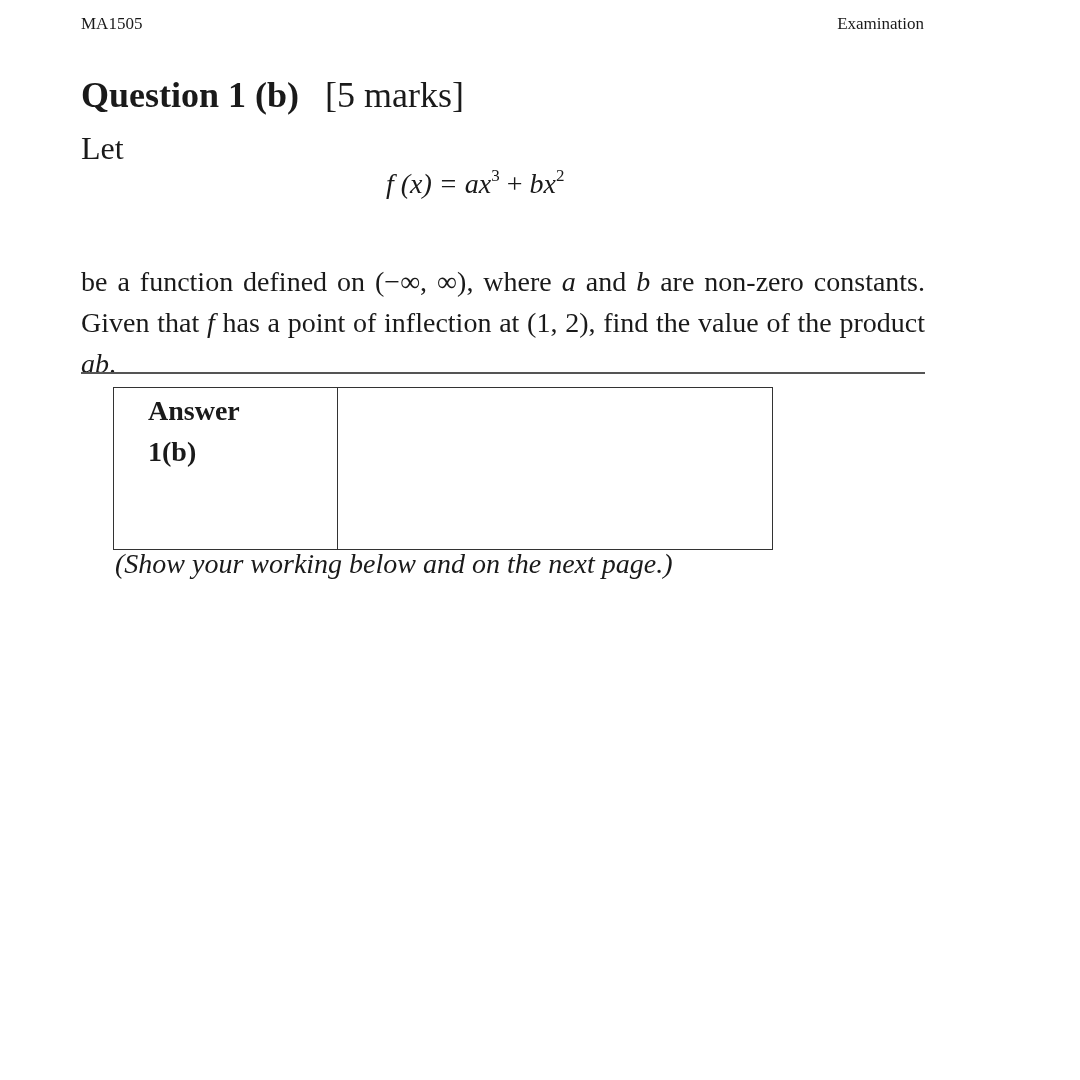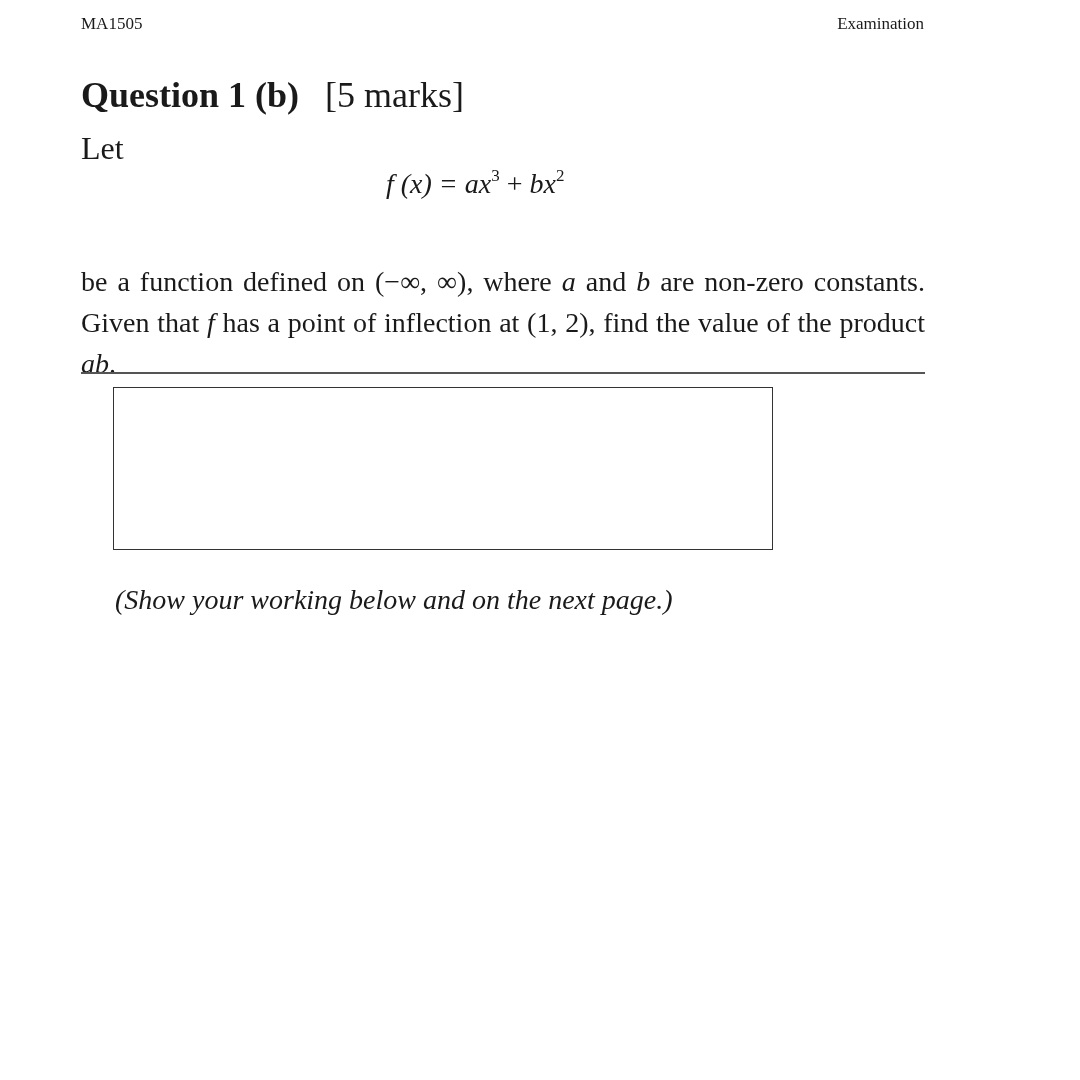--- a/index.html
+++ b/index.html
@@ -17,21 +17,21 @@
   .formula sup { font-size: 17px; vertical-align: 12px; line-height: 0; }
   .para { position: absolute; left: 81px; top: 221px; width: 844px; font-size: 28px; line-height: 41px;
           font-family: "Liberation Serif", serif; text-align: justify; margin-top: 40px; }
   .para i { font-style: italic; }
   .rule { position: absolute; left: 81px; top: 372px; width: 844px; height: 2px; background: #555; }
   .answer-box { position: absolute; left: 113px; top: 387px; width: 660px; height: 163px;
                 border: 1.5px solid #333; display: flex; box-sizing: border-box; }
   .answer-label { width: 224px; border-right: 1.5px solid #333; padding: 2px 0 0 34px; box-sizing: border-box;
                   font-size: 28px; font-weight: bold; line-height: 41px; font-family: "Liberation Serif", serif; }
   .answer-field { flex: 1; }
-  .note { position: absolute; left: 115px; top: 584px; font-size: 28px; font-style: italic;
+  .note { position: absolute; left: 115px; top: 548px; font-size: 28px; font-style: italic;
           font-family: "Liberation Serif", serif; }
 </style>
 </head>
 <body>
 
 <div class="hdr hdr-left">MA1505</div>
 <div class="hdr hdr-right">Examination</div>
 
 <div class="qtitle">
   <b>Question 1 (b)</b><span class="marks">[5 marks]</span>
@@ -41,16 +41,20 @@
 
 <div class="formula">
   <i>f (x) = </i><i>ax</i><sup>3</sup><span> + </span><i>bx</i><sup>2</sup>
 </div>
 
 <div class="para"><span>be a function defined on (−∞, ∞), where </span><i>a</i><span> and </span><i>b</i><span> are non-zero constants. Given that </span><i>f</i><span> has a point of inflection at (1, 2), find the value of the product </span><i>ab</i><span>.</span></div>
 
 <div class="rule"></div>
 
 <div class="answer-box">
+  <div class="answer-label">
+    <div>Answer</div>
+    <div>1(b)</div>
+  </div>
   <div class="answer-field"></div>
 </div>
 
 <div class="note">(Show your working below and on the next page.)</div>
 
 </body></html>

